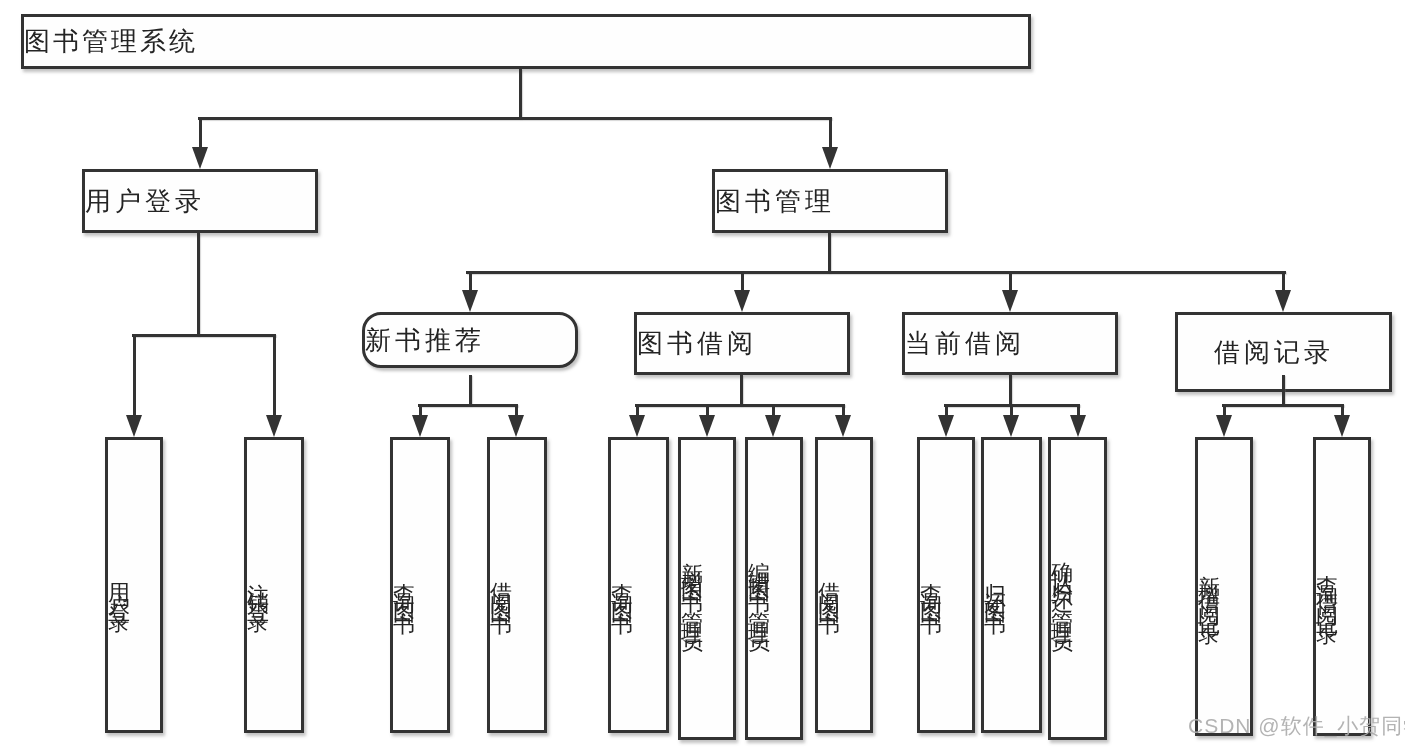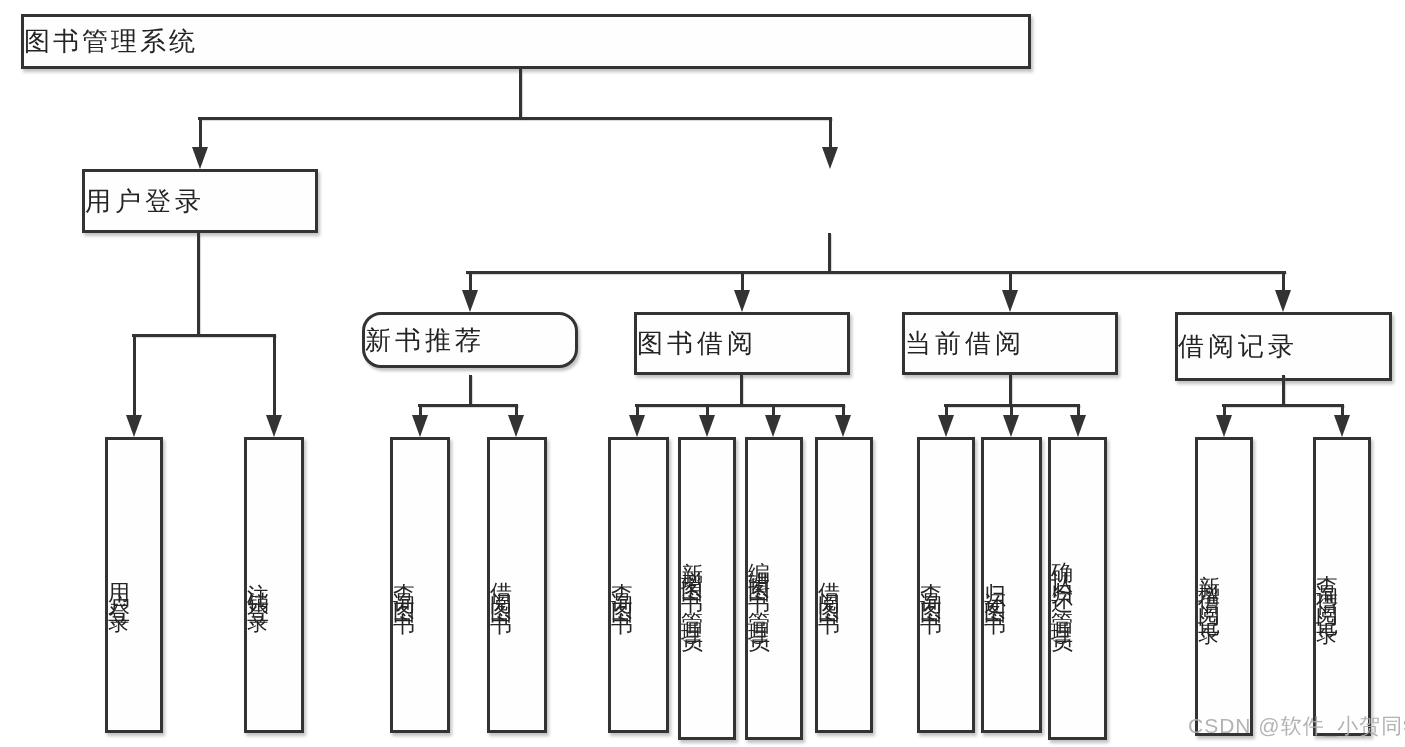--- a/index.html
+++ b/index.html
@@ -80,20 +80,23 @@
   </div>
 
   <div class="vline" style="left:519px; top:69px; height:50px;"></div>
   <div class="hline" style="left:198px; top:117px; width:634px;"></div>
   <div class="stub" style="left:200px; top:119px; height:50px;"></div>
   <div class="stub" style="left:830px; top:119px; height:50px;"></div>
 
   <div class="node hnode" style="left:82px; top:169px; width:236px; height:64px;">
     <span>用户登录</span>
   </div>
+  <div class="node hnode" style="left:712px; top:169px; width:236px; height:64px;">
+    <span>图书管理</span>
+  </div>
 
   <div class="vline" style="left:197px; top:233px; height:103px;"></div>
   <div class="hline" style="left:132px; top:334px; width:144px;"></div>
   <div class="stub" style="left:134px; top:337px; height:100px;"></div>
   <div class="stub" style="left:274px; top:337px; height:100px;"></div>
 
   <div class="vline" style="left:828px; top:233px; height:40px;"></div>
   <div class="hline" style="left:466px; top:271px; width:820px;"></div>
   <div class="stub" style="left:470px; top:274px; height:38px;"></div>
   <div class="stub" style="left:742px; top:274px; height:38px;"></div>
@@ -102,21 +105,21 @@
 
   <div class="node hnode" style="left:362px; top:312px; width:216px; height:56px;border-radius:19px;">
     <span>新书推荐</span>
   </div>
   <div class="node hnode" style="left:902px; top:312px; width:216px; height:63px;">
     <span>当前借阅</span>
   </div>
   <div class="node hnode" style="left:634px; top:312px; width:216px; height:63px;">
     <span>图书借阅</span>
   </div>
-  <div class="node hnode" style="left:1175px; top:312px; width:217px; height:69px;">
+  <div class="node hnode" style="left:1175px; top:312px; width:217px; height:80px;padding-left:36px;">
     <span>借阅记录</span>
   </div>
 
   <div class="vline" style="left:469px; top:375px; height:31px;"></div>
   <div class="hline" style="left:418px; top:404px; width:100px;"></div>
   <div class="stub" style="left:420px; top:407px; height:30px;"></div>
   <div class="stub" style="left:516px; top:407px; height:30px;"></div>
 
   <div class="vline" style="left:740px; top:375px; height:31px;"></div>
   <div class="hline" style="left:635px; top:404px; width:210px;"></div>

